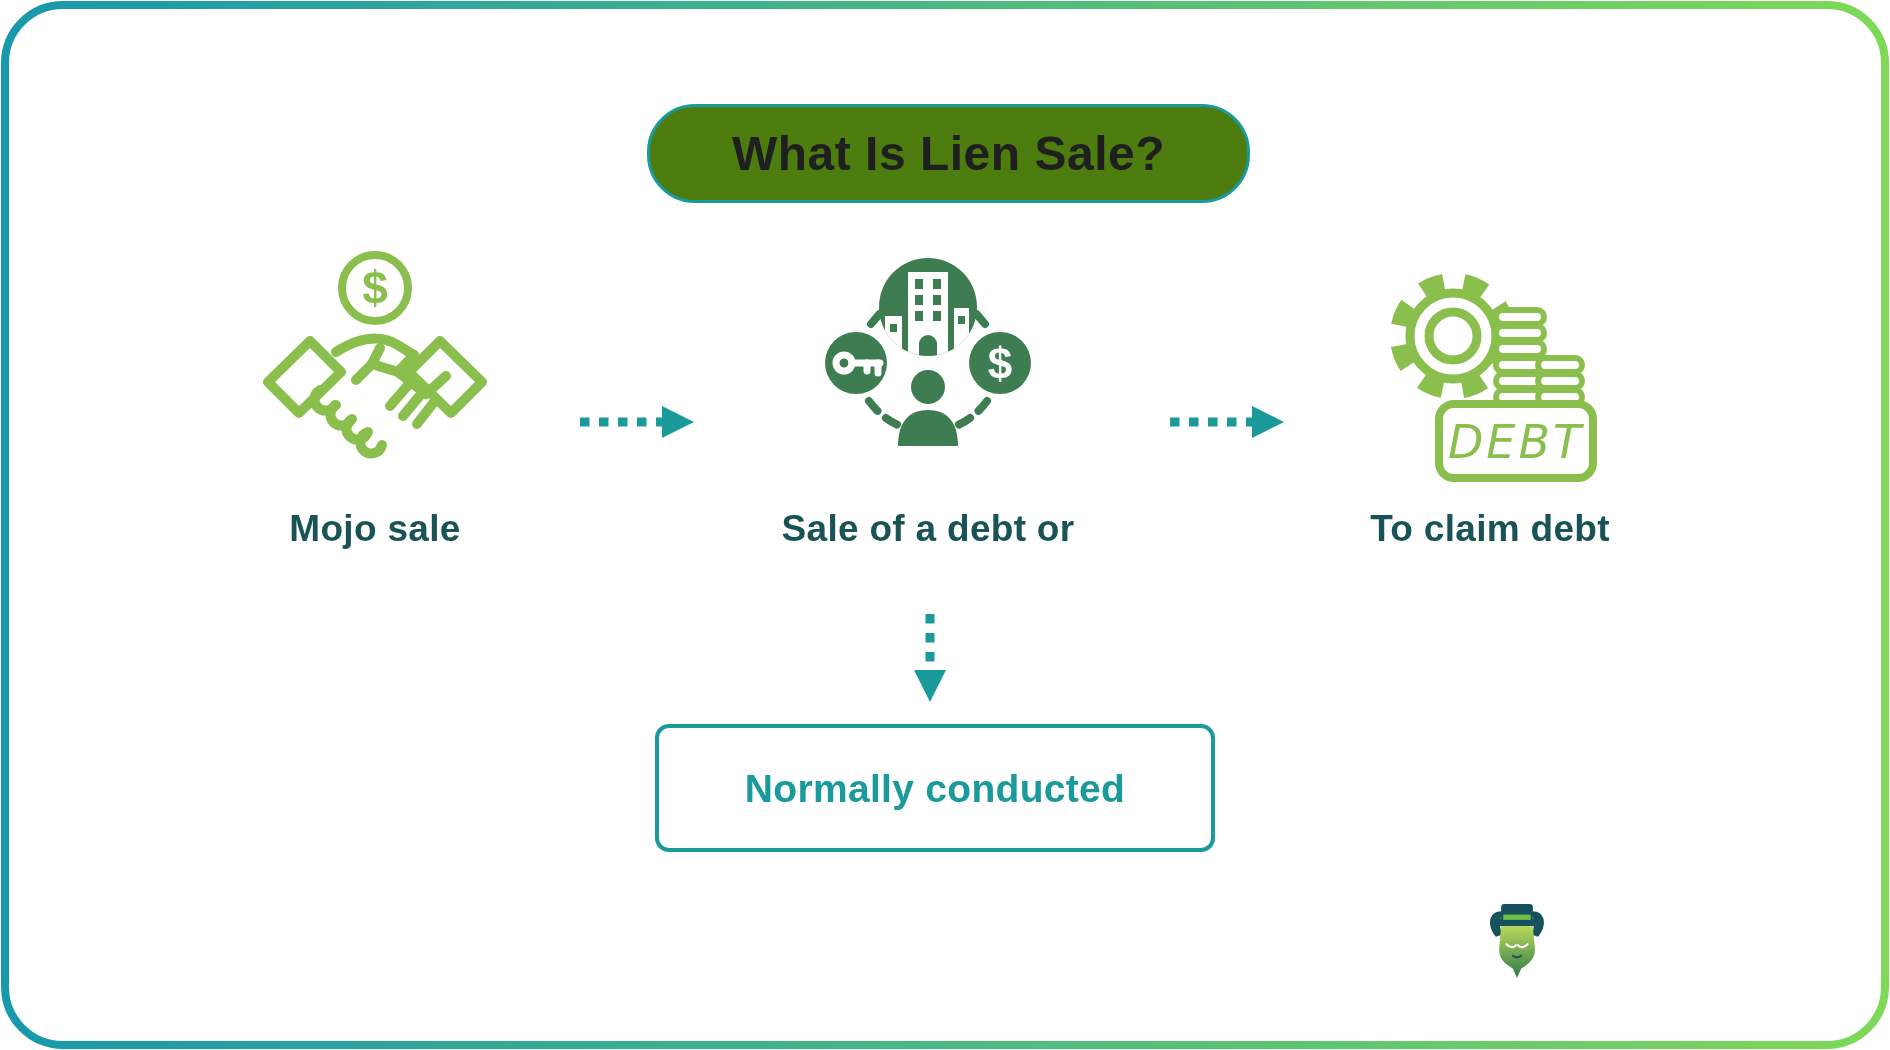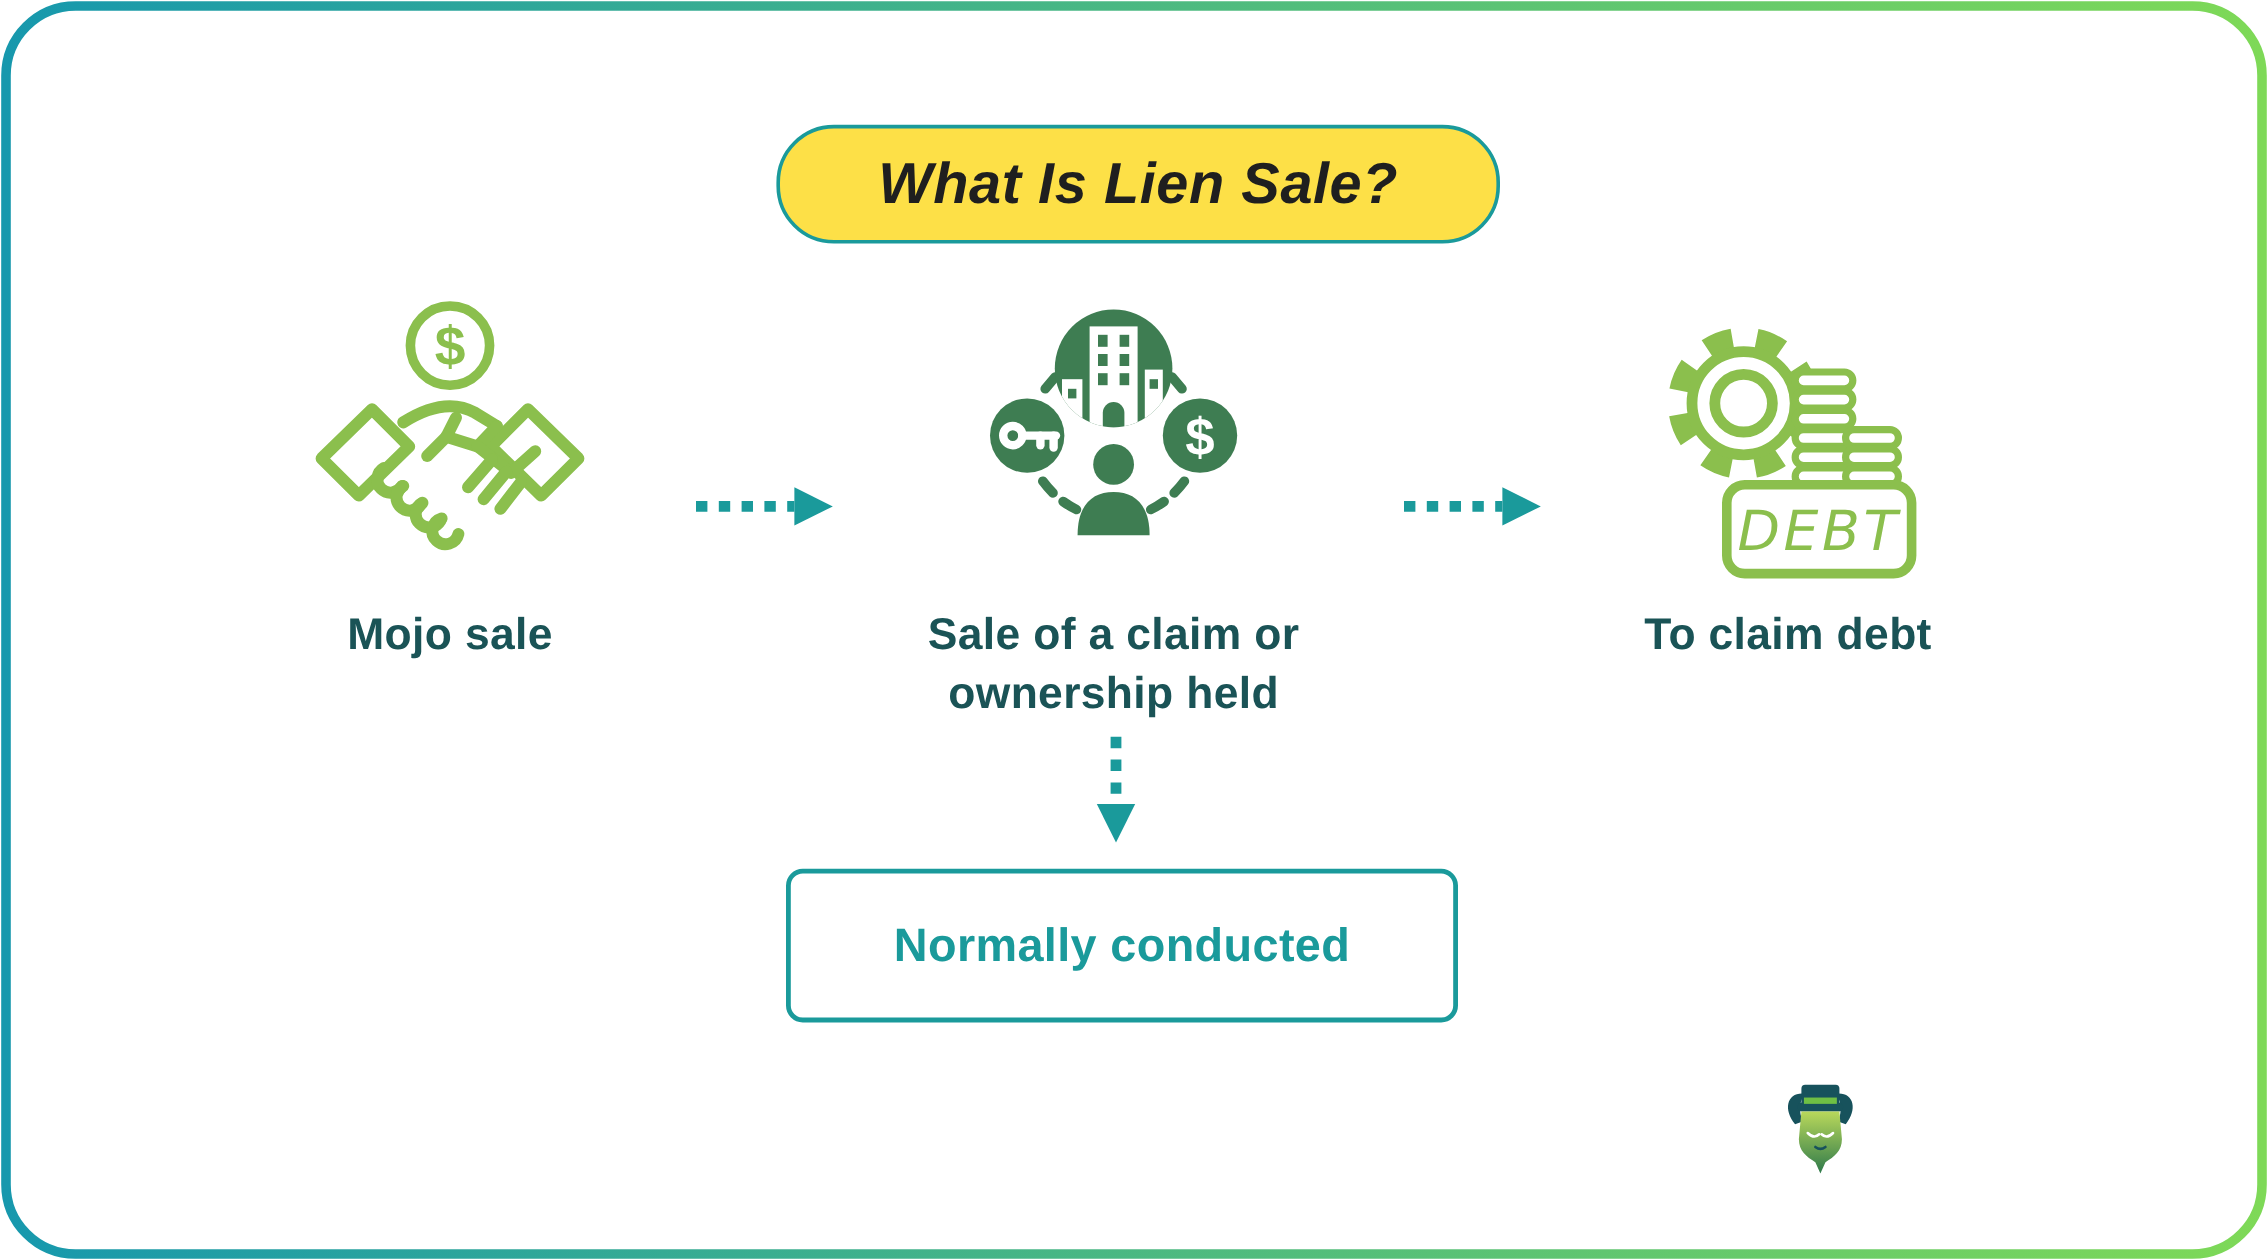--- a/index.html
+++ b/index.html
@@ -4,22 +4,22 @@
 <style>
   html,body{margin:0;padding:0;}
   body{
     width:1890px;height:1050px;background:#ffffff;position:relative;
     font-family:"Liberation Sans", sans-serif;overflow:hidden;
     -webkit-font-smoothing:antialiased;
   }
   .frame-svg{position:absolute;left:0;top:0;}
   .title-box{
     position:absolute;left:647px;top:104px;width:597px;height:93px;
-    border:3px solid #1a9a9b;border-radius:48px;background:#fde047;
-    display:flex;align-items:center;justify-content:center;font-style:italic;
+    border:3px solid #1a9a9b;border-radius:48px;background:#4d7c0f;
+    display:flex;align-items:center;justify-content:center;
   }
   .title-box .title-text{
     font-size:48px;font-weight:700;color:#1f1f1f;letter-spacing:0.5px;
   }
   .icon-wrap{position:absolute;}
   .step-label{
     position:absolute;color:#1a5356;font-weight:700;font-size:37px;
     text-align:center;line-height:49px;letter-spacing:0.3px;
   }
   .arrow{position:absolute;}
@@ -158,22 +158,21 @@
       <rect x="155" y="142" width="44" height="14" rx="7"></rect>
     </g>
     <rect x="56" y="156" width="154" height="74" rx="15" fill="#ffffff" stroke="#8bbf4d" stroke-width="8"></rect>
     <text x="133" y="210" font-size="46" font-weight="500" fill="#8bbf4d" text-anchor="middle" letter-spacing="3" font-family="DejaVu Sans, sans-serif">DEBT</text>
   </svg>
 </div>
 
 <div class="step-label" style="left:225px;top:504px;width:300px;">Mojo sale</div>
 
 <div class="step-label" style="left:703px;top:504px;width:450px;">
-  <div>Sale of a claim or</div>
-  <div>ownership held</div>
+  <div>Sale of a debt or</div>
 </div>
 
 <div class="step-label" style="left:1340px;top:504px;width:300px;">To claim debt</div>
 
 <div class="arrow" style="left:910px;top:610px;">
   <svg width="40" height="95" viewBox="0 0 40 95">
     <line x1="20" y1="4" x2="20" y2="60" stroke="#1a9a9b" stroke-width="9" stroke-dasharray="9.5 9.5"></line>
     <polygon points="4,60 36,60 20,92" fill="#1a9a9b"></polygon>
   </svg>
 </div>

